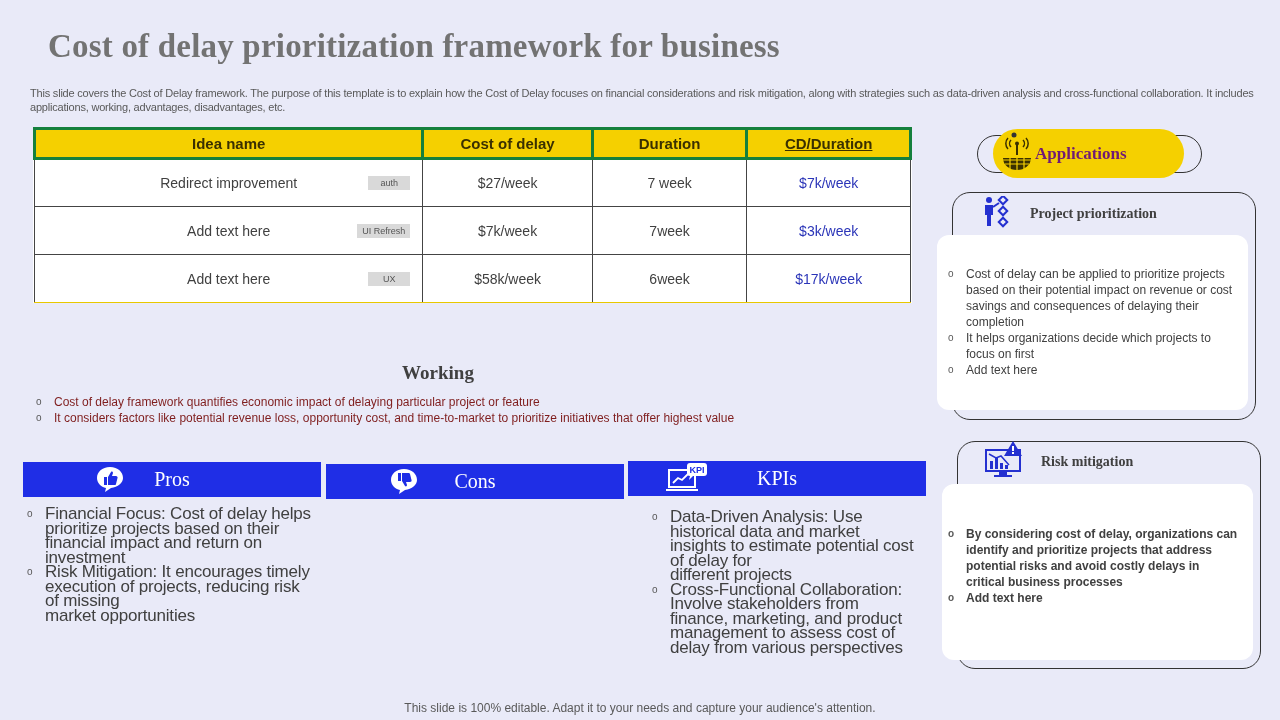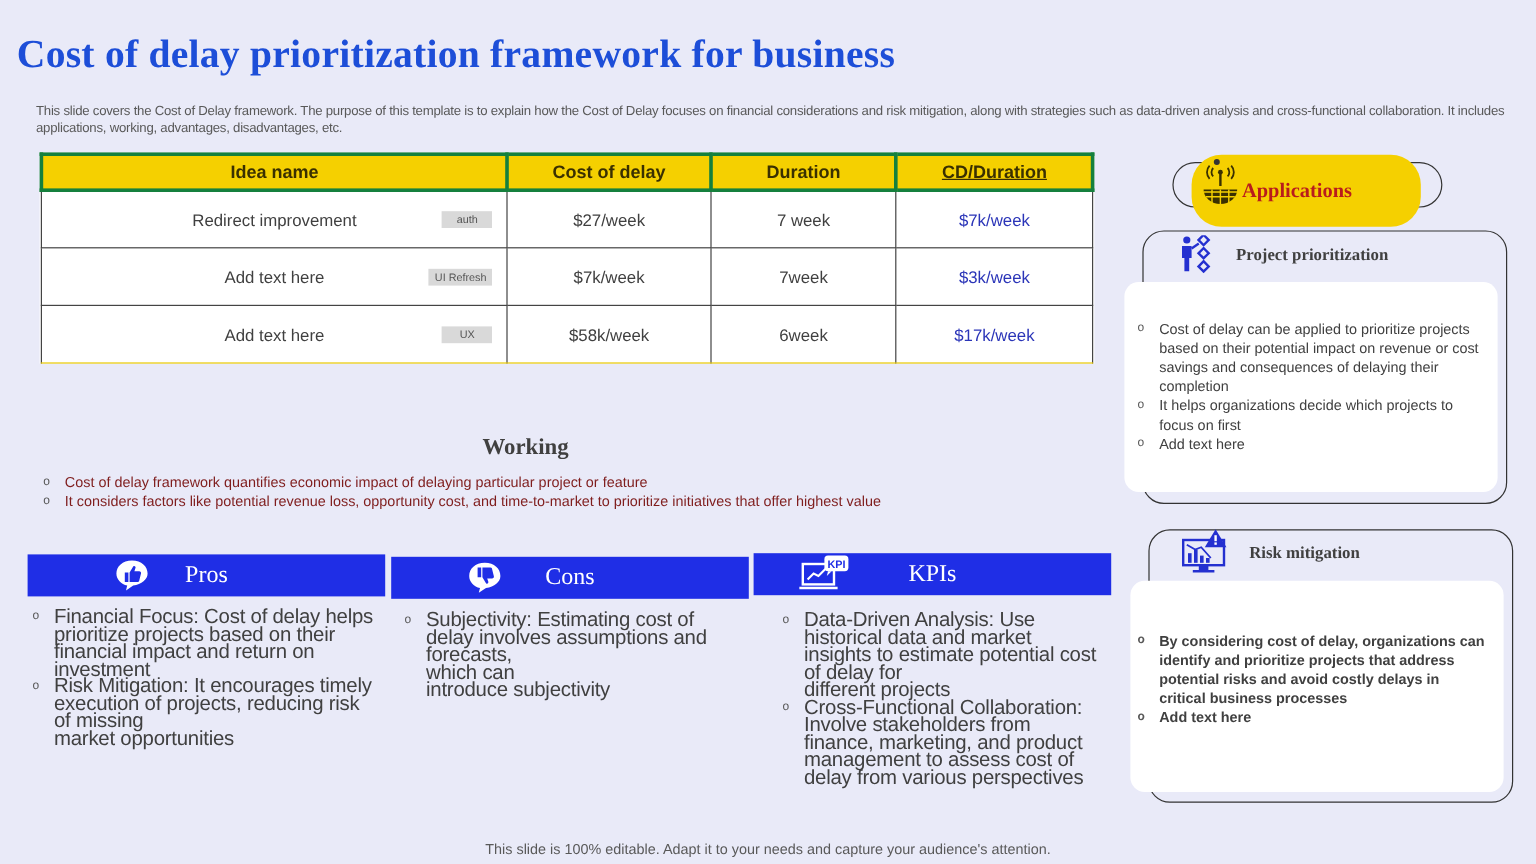--- a/index.html
+++ b/index.html
@@ -1,19 +1,19 @@
 <!DOCTYPE html>
 <html><head>
 <meta charset="utf-8">
 <style>
   * { box-sizing: border-box; margin: 0; padding: 0; }
   html, body { width: 1280px; height: 720px; overflow: hidden; }
   body { background: #e9eaf8; font-family: "Liberation Sans", sans-serif; color: #404040; position: relative; }
 
-  .title { position: absolute; left: 14px; top: 28px; font-family: "Liberation Serif", serif; font-weight: bold; font-size: 33px; color: #1d4ed8; letter-spacing: 0.2px; }
+  .title { position: absolute; left: 48px; top: 28px; font-family: "Liberation Serif", serif; font-weight: bold; font-size: 33px; color: #737373; letter-spacing: 0.2px; }
   .subtitle { position: absolute; left: 30px; top: 86px; width: 1225px; font-size: 11px; line-height: 14px; color: #595959; letter-spacing: -0.2px; }
 
   
   .cod-table { position: absolute; left: 33px; top: 127px; width: 879px; border-collapse: collapse; background: #fff; }
   .cod-table th { background: #f5d000; height: 30px; font-size: 15px; font-weight: bold; color: #3a3000; border: 3px solid #15803d; }
   .cod-table th.underline span { text-decoration: underline; }
   .cod-table td { height: 48px; text-align: center; font-size: 14px; color: #404040; border: 1px solid #444; }
   .cod-table tr:last-child td { border-bottom: 1.5px solid #e8c800; }
   .cod-table td.blue { color: #2b35b8; }
   .idea-cell { position: relative; }
@@ -27,21 +27,21 @@
   .bullet-list li::before { content: "o"; position: absolute; left: 0; top: 0; font-size: 10px; color: #595959; }
 
   
   .col-header { position: absolute; height: 35px; background: #1f2ee6; color: #fff; display: flex; align-items: center; justify-content: center; font-family: "Liberation Serif", serif; font-size: 20px; }
   .col-header .ic { position: absolute; top: 3px; }
   .col-list { position: absolute; list-style: none; font-size: 17px; line-height: 14.5px; color: #404040; letter-spacing: -0.2px; }
   .col-list li { white-space: pre-line; }
 
   
   .app-outline { position: absolute; left: 977px; top: 135px; width: 225px; height: 38px; border: 1.2px solid #333; border-radius: 20px; }
-  .app-pill { position: absolute; left: 993px; top: 129px; width: 191px; height: 60px; background: #f5d000; border-radius: 25px; display: flex; align-items: center; padding-left: 42px; font-family: "Liberation Serif", serif; font-weight: bold; font-size: 17px; color: #b91c1c; }
+  .app-pill { position: absolute; left: 993px; top: 129px; width: 191px; height: 49px; background: #f5d000; border-radius: 25px; display: flex; align-items: center; padding-left: 42px; font-family: "Liberation Serif", serif; font-weight: bold; font-size: 17px; color: #701a75; }
   .app-pill .ic { position: absolute; left: 8px; top: 3px; }
 
   .card-outline { position: absolute; border: 1.2px solid #333; border-radius: 18px; }
   .card-head { position: absolute; display: flex; align-items: center; font-family: "Liberation Serif", serif; font-weight: bold; font-size: 14px; color: #404040; }
   .card-body { position: absolute; background: #fff; border-radius: 12px; }
   .card-list { position: absolute; list-style: none; font-size: 12px; line-height: 16px; color: #404040; }
 
   .footer { position: absolute; left: 0; width: 1280px; top: 701px; text-align: center; font-size: 12px; color: #595959; }
 </style>
 </head>
@@ -106,23 +106,20 @@
 <div class="col-header" style="left:326px; top:464px; width:298px;">
   <span class="ic" style="left:64px;">
     <svg width="28" height="28" viewBox="0 0 28 28">
         <path d="M14 2 C6 2 1 7 1 13 C1 18 5 22 10 23 L9 27 L15 23 C22 22 27 18 27 13 C27 7 22 2 14 2Z" fill="#fff"></path>
         <path d="M8 6 h3 v8 h-3z M12 14 l3 5 c1 1 2 0 2 -1 l-1 -3 h4 c1 0 2 -1 1.5 -2 l-1.5 -6 c0 -1 -1 -1 -2 -1 h-6z" fill="#1f2ee6"></path>
       </svg>
   </span>
   <span>Cons</span>
 </div>
 <ul class="col-list bullet-list" style="left:337px; top:510px; width:275px;">
-  <li>Subjectivity:  Estimating cost of delay involves assumptions and forecasts,
-which can
- introduce subjectivity</li>
 </ul>
 
 <div class="col-header" style="left:628px; top:461px; width:298px;">
   <span class="ic" style="left:38px; top:1px;">
     <svg width="44" height="32" viewBox="0 0 44 32">
         <rect x="3" y="8" width="26" height="17" fill="none" stroke="#fff" stroke-width="2"></rect>
         <path d="M0 27 h32 v2 h-32z" fill="#fff"></path>
         <polyline points="7,21 12,16 16,18 22,12" fill="none" stroke="#fff" stroke-width="1.8"></polyline>
         <rect x="21" y="1" width="20" height="13" rx="3" fill="#fff"></rect>
         <path d="M24 14 l-1 4 l4 -4z" fill="#fff"></path>

